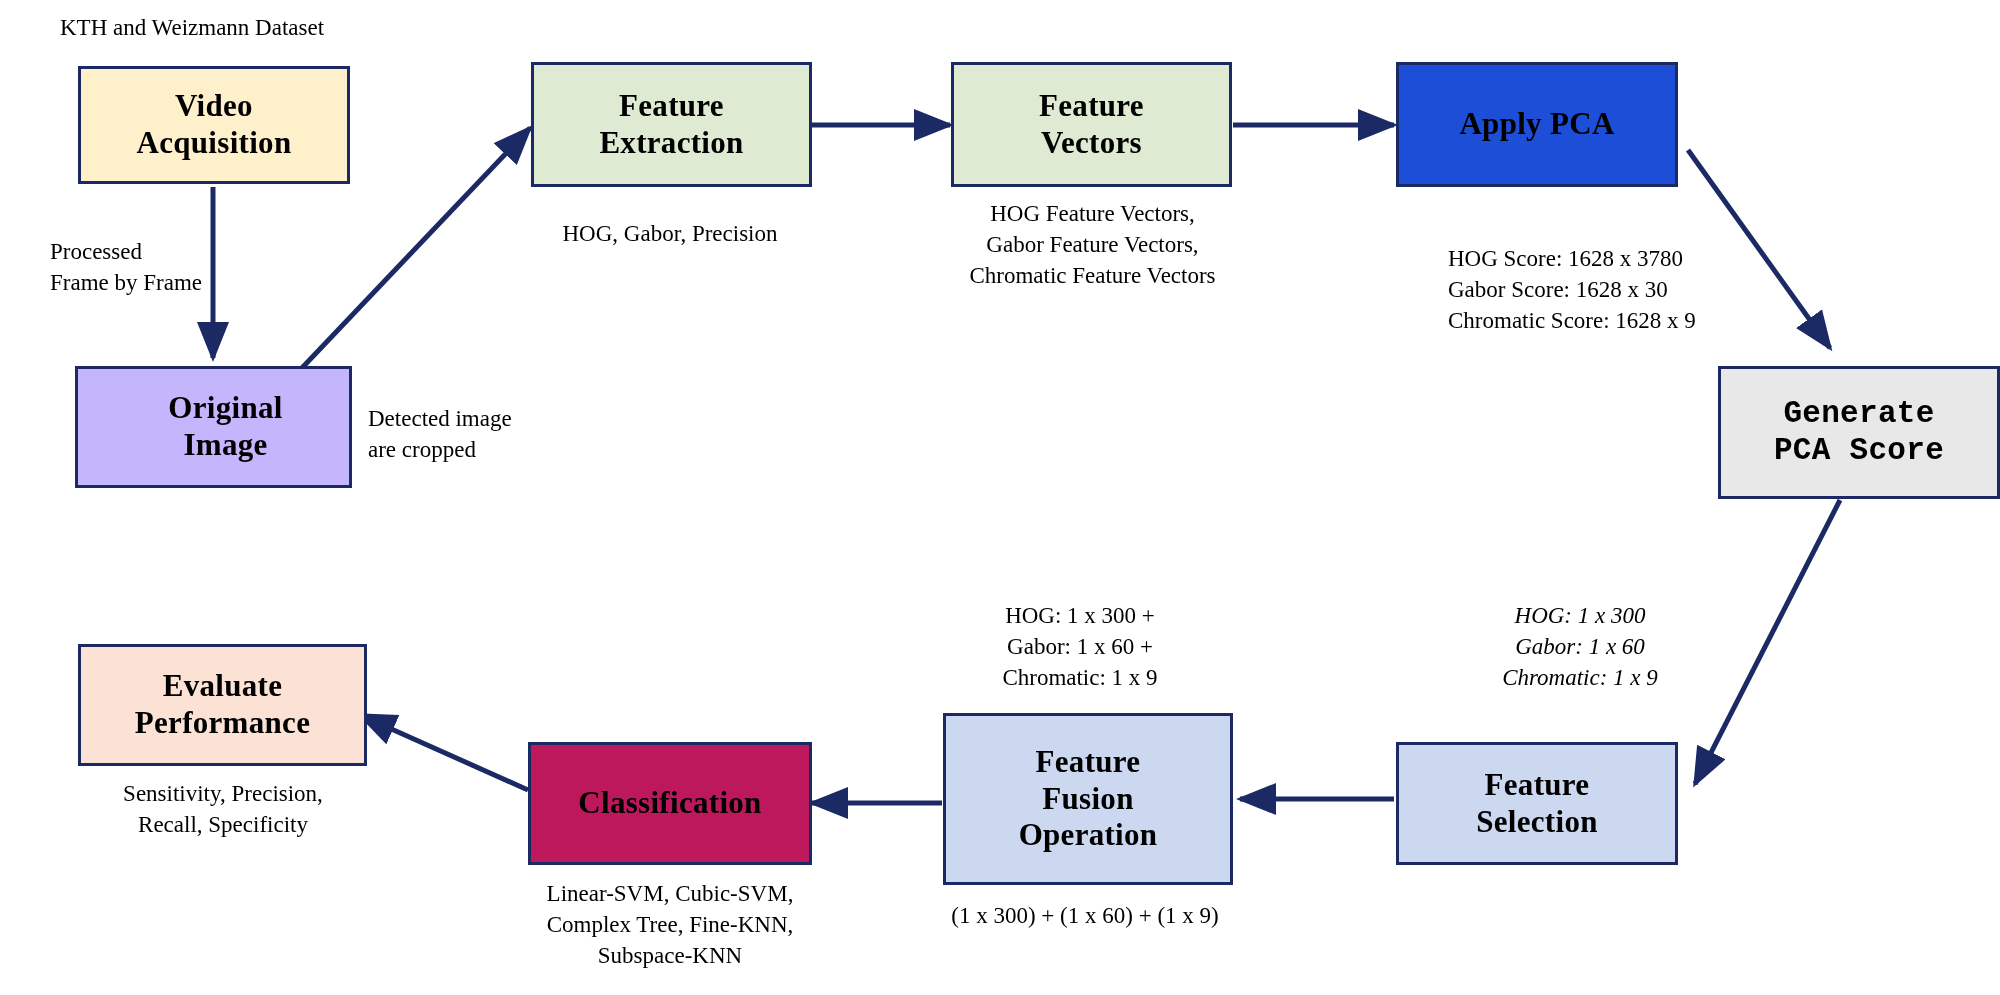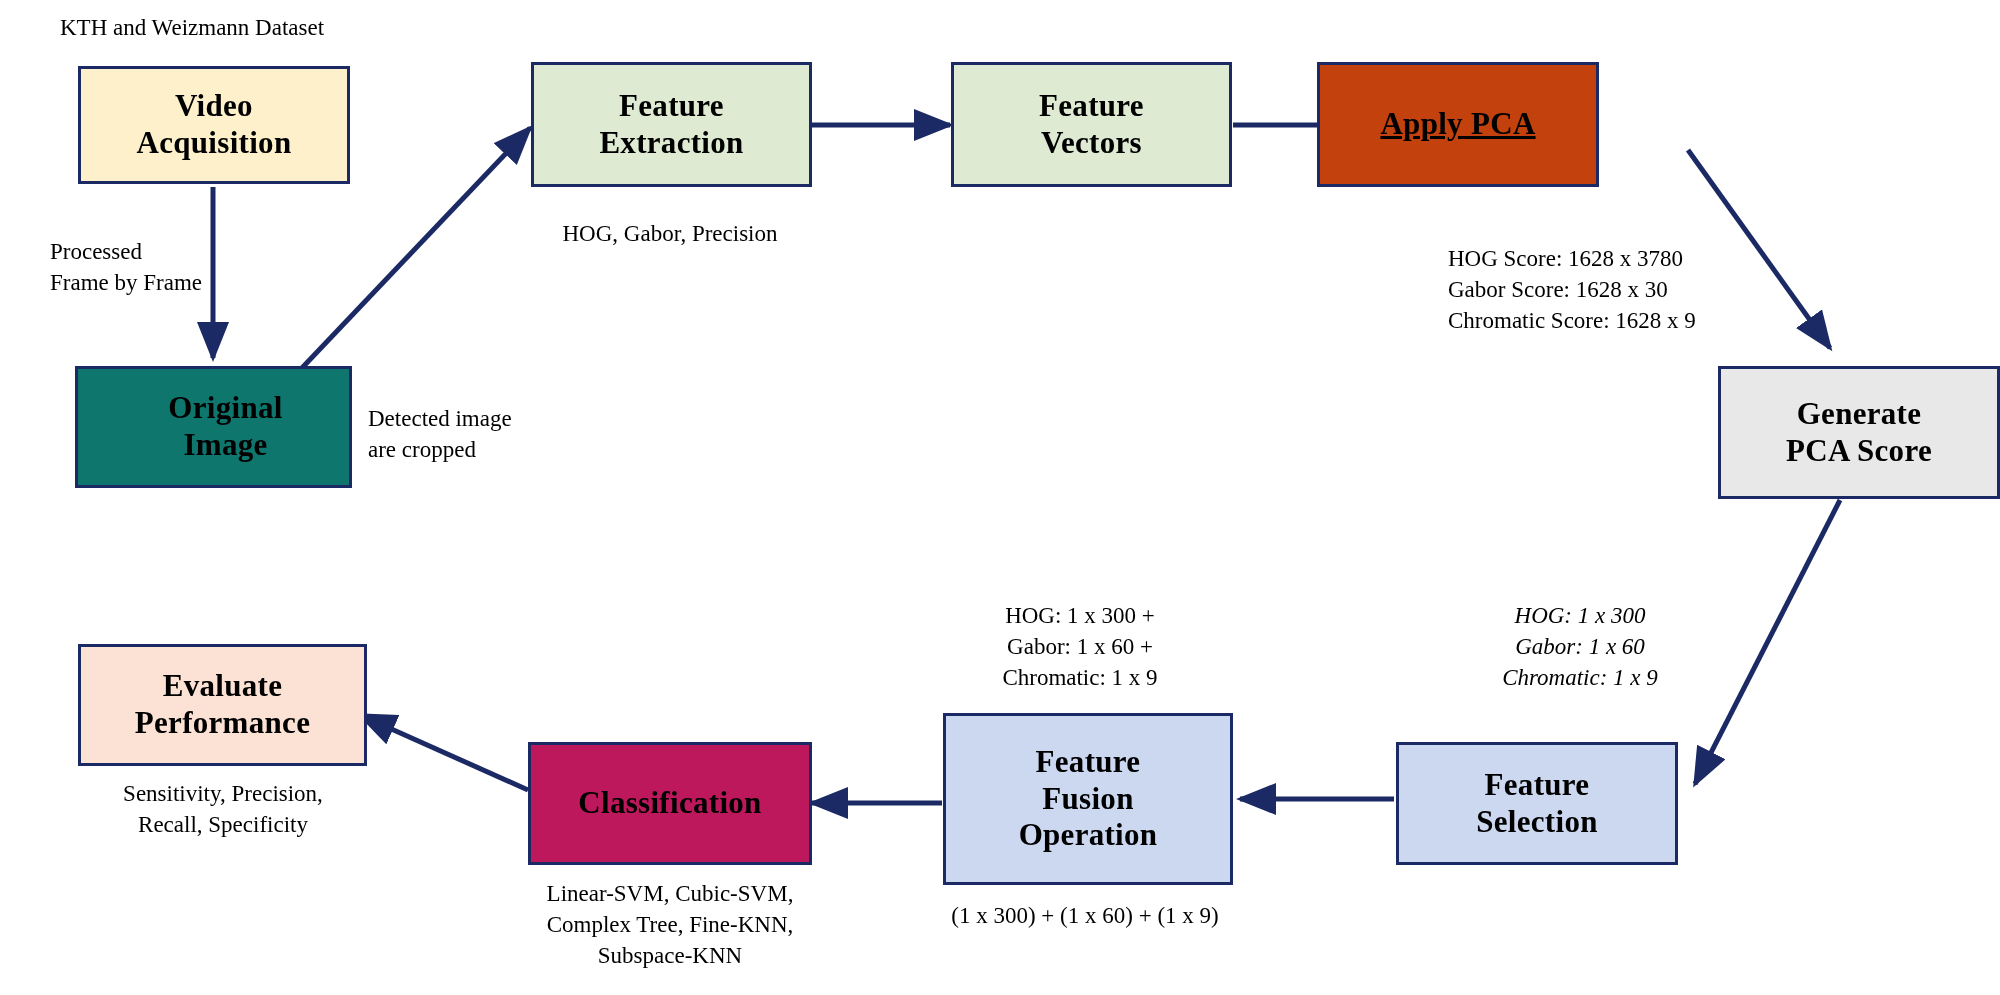--- a/index.html
+++ b/index.html
@@ -85,51 +85,54 @@
   <div class="caption left" style="left:60px; top:12px; width:400px;">KTH and Weizmann Dataset</div>
 
   <div class="node" style="left:78px; top:66px; width:272px; height:118px; background:#fdf0cb;">
     <span style="white-space:pre-line;">Video
 Acquisition</span>
   </div>
 
   <div class="caption left" style="left:50px; top:236px; width:230px;">Processed
 Frame by Frame</div>
 
-  <div class="node" style="left:75px; top:366px; width:277px; height:122px; background:#0f766e;padding-left:24px;">
+  <div class="node" style="left:75px; top:366px; width:277px; height:122px; background:#c4b5fd;padding-left:24px;">
     <span style="white-space:pre-line;">Original
 Image</span>
   </div>
 
   <div class="caption left" style="left:368px; top:403px; width:230px;">Detected image
 are cropped</div>
 
   <div class="node" style="left:531px; top:62px; width:281px; height:125px; background:#dfead3;">
     <span style="white-space:pre-line;">Feature
 Extraction</span>
   </div>
 
   <div class="caption" style="left:520px; top:218px; width:300px;">HOG, Gabor, Precision</div>
 
   <div class="node" style="left:951px; top:62px; width:281px; height:125px; background:#dfead3;">
     <span style="white-space:pre-line;">Feature
 Vectors</span>
   </div>
 
+  <div class="caption" style="left:935px; top:198px; width:315px;">HOG Feature Vectors,
+Gabor Feature Vectors,
+Chromatic Feature Vectors</div>
 
-  <div class="node" style="left:1317px; top:62px; width:282px; height:125px; background:#c2410c;text-decoration:underline;">
+  <div class="node" style="left:1396px; top:62px; width:282px; height:125px; background:#1d4ed8;">
     <span style="white-space:pre-line;">Apply PCA</span>
   </div>
 
   <div class="caption left" style="left:1448px; top:243px; width:400px;">HOG Score: 1628 x 3780
 Gabor Score: 1628 x 30
 Chromatic Score: 1628 x 9</div>
 
   <div class="node" style="left:1718px; top:366px; width:282px; height:133px; background:#e8e8e8;">
-    <span style="white-space:pre-line;">Generate
+    <span style="white-space:pre-line;font-family:Liberation Mono, monospace;">Generate
 PCA Score</span>
   </div>
 
   <div class="caption" style="left:1430px; top:600px; width:300px;font-style:italic;">HOG: 1 x 300
 Gabor: 1 x 60
 Chromatic: 1 x 9</div>
 
   <div class="node" style="left:1396px; top:742px; width:282px; height:123px; background:#ccd7f0;">
     <span style="white-space:pre-line;">Feature
 Selection</span>

